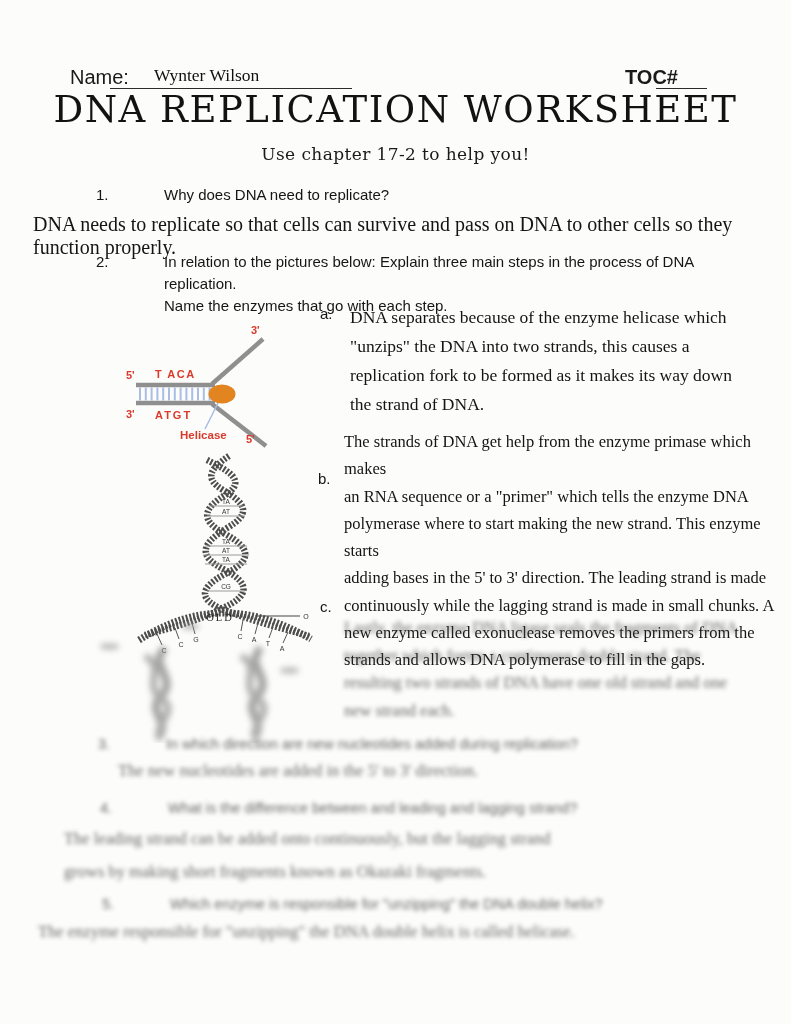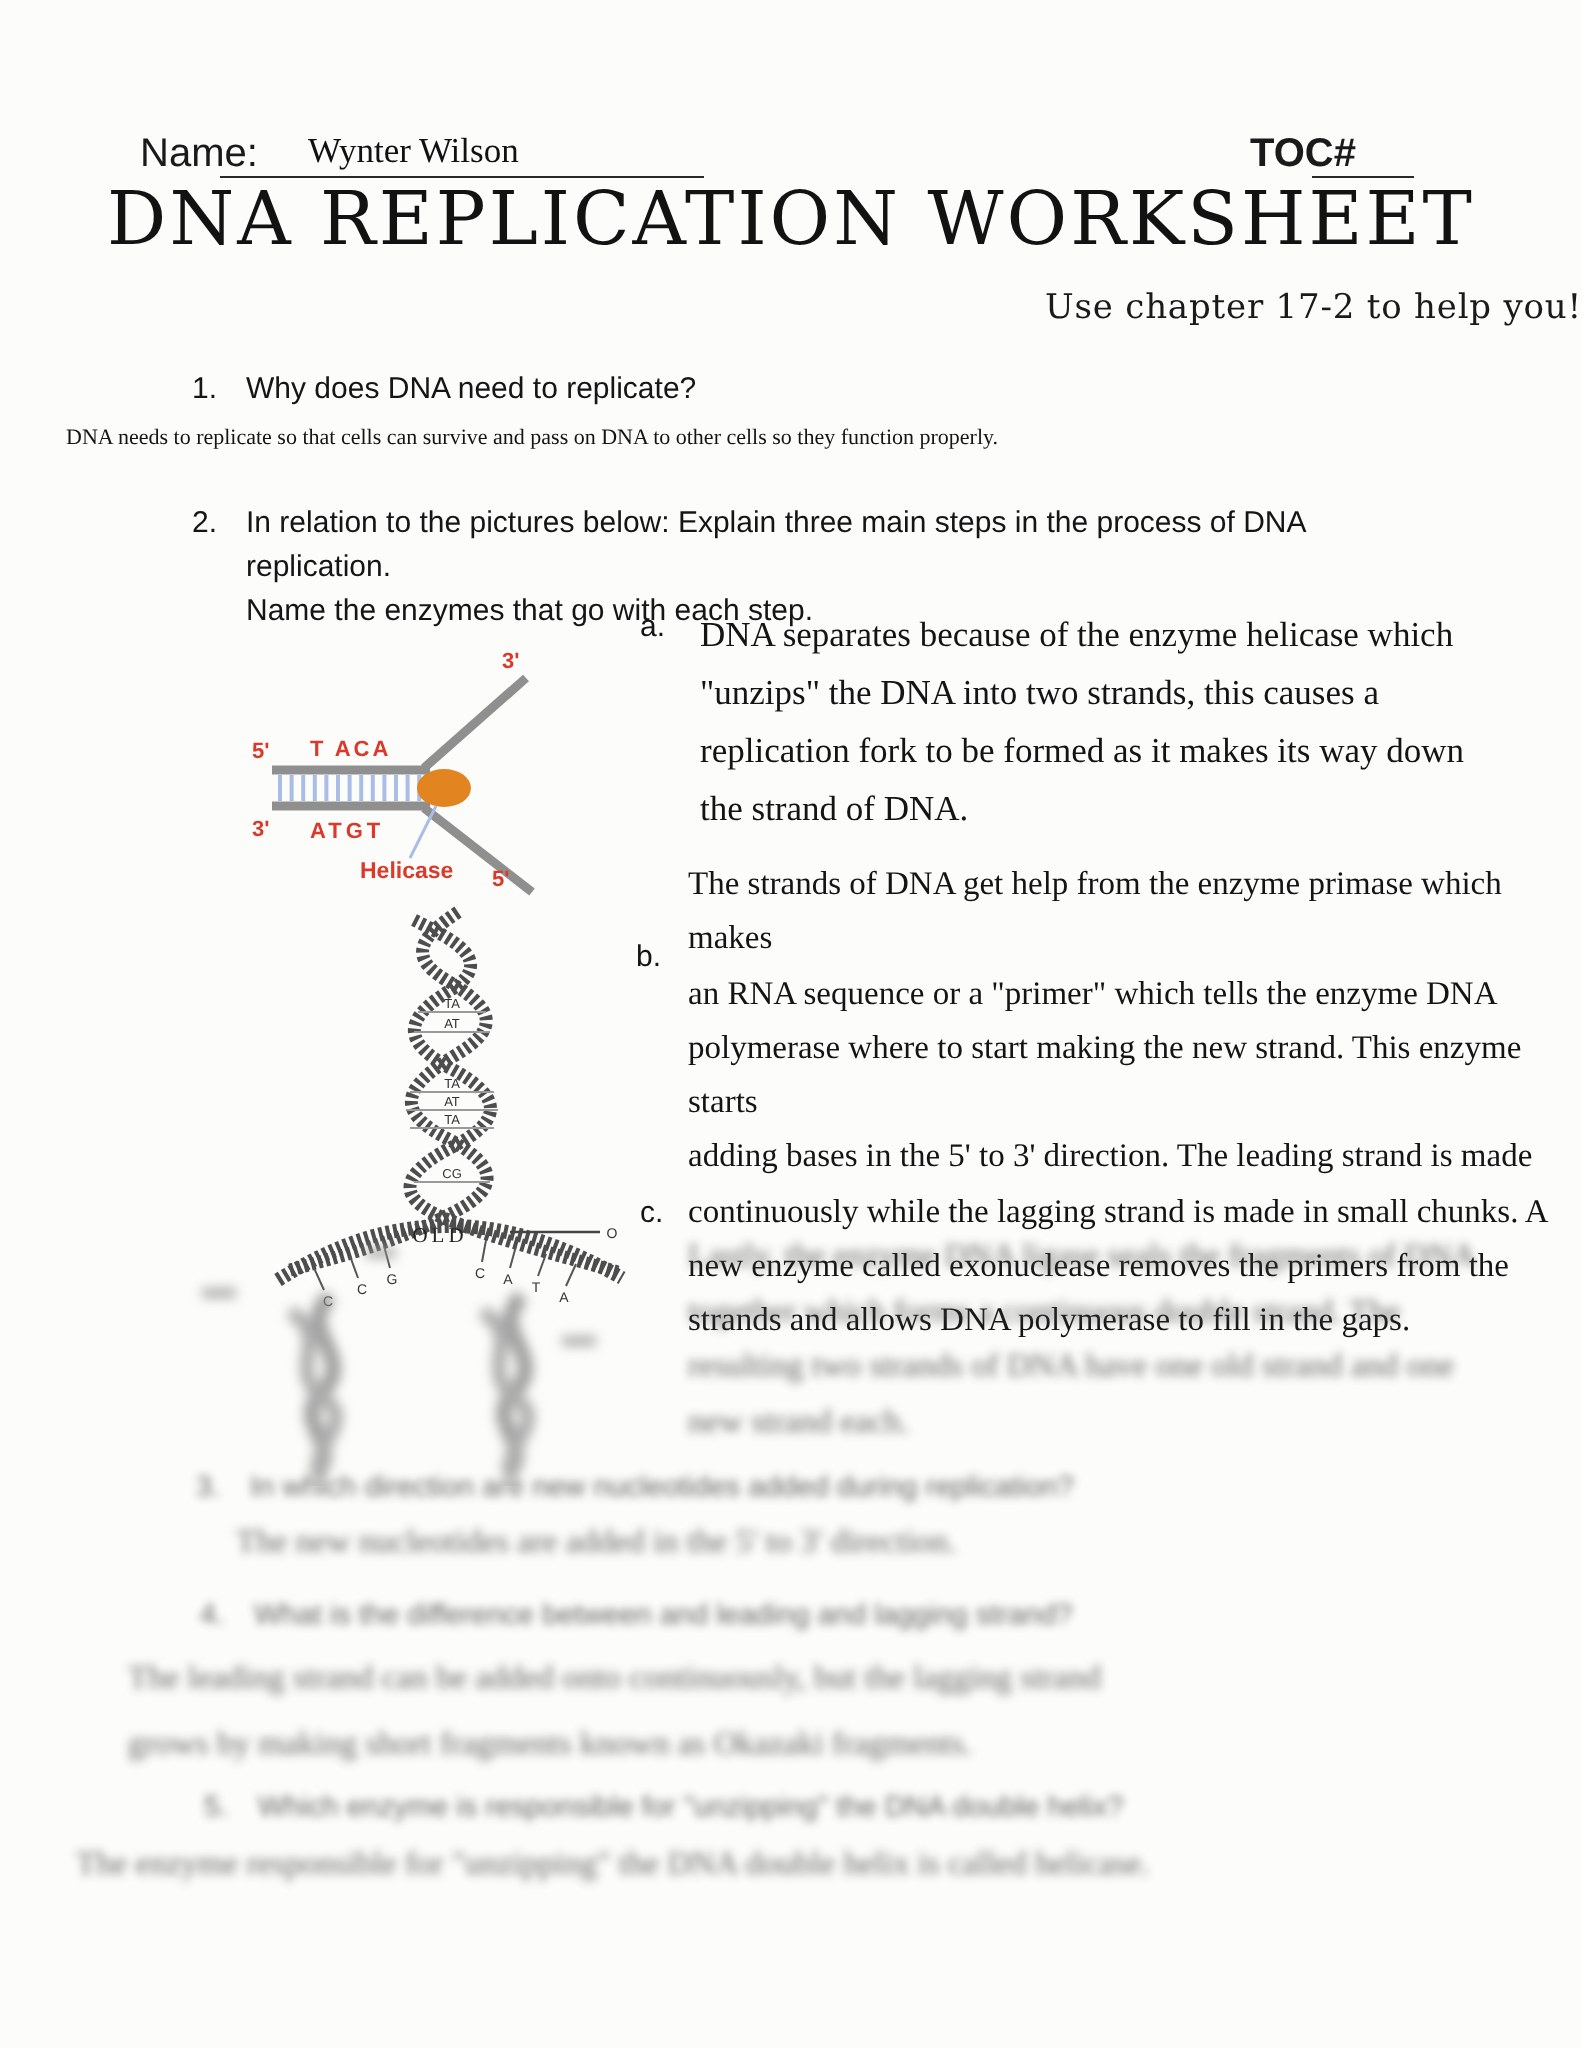--- a/index.html
+++ b/index.html
@@ -14,21 +14,21 @@
   .name-line{border-bottom:1.6px solid #2b2b2b;height:30px;}
   .name-value{font-family:"Liberation Serif",serif;font-size:17.5px;color:#111;}
   
   .title{width:791px;text-align:center;font-family:"DejaVu Serif",serif;
     font-size:37px;letter-spacing:1.5px;color:#121212;font-weight:500;}
   .subtitle{width:791px;text-align:center;font-family:"DejaVu Serif",serif;
     font-size:17px;color:#1a1a1a;letter-spacing:.4px;}
   
   .q{display:flex;gap:13px;font-size:15px;color:#151515;line-height:22px;}
   .qnum{min-width:14px;}
-  .qtext{white-space:pre-line;}
+  .qtext{white-space:pre-line;margin-left:41px;}
   
   .ans{font-family:"Liberation Serif",serif;color:#141414;}
   .ml{white-space:pre-line;}
   .step-label{font-size:15px;color:#151515;}
   .ans-a{font-size:17.5px;line-height:29px;width:440px;}
   .ans-b{font-size:16.5px;line-height:27.3px;width:450px;}
   
   .blur-txt{filter:blur(2.3px);color:#4c4c4c;opacity:.85;}
   .blur-q{filter:blur(2.2px);color:#4c4c4c;opacity:.85;}
   .ans-c{font-size:16.5px;line-height:27.5px;width:450px;}
@@ -51,27 +51,27 @@
 <div class="page">
 
   <span class="abs hdr-label" style="left:70px;top:66px;">Name:</span>
   <div class="abs name-line" style="left:110px;top:58px;width:242px;">
     <span class="name-value abs" style="left:44px;top:7px;">Wynter Wilson</span>
   </div>
   <span class="abs hdr-label" style="left:625px;top:66px;font-weight:bold;">TOC#</span>
   <div class="abs name-line" style="left:656px;top:58px;width:51px;"></div>
 
   <div class="abs title" style="top:88px;">DNA REPLICATION WORKSHEET</div>
-  <div class="abs subtitle" style="top:144px;text-align:right;">Use chapter 17-2 to help you!</div>
+  <div class="abs subtitle" style="top:144px;">Use chapter 17-2 to help you!</div>
 
   <div class="abs q" style="left:96px;top:184px;">
     <span class="qnum">1.</span>
     <span class="qtext">Why does DNA need to replicate?</span>
   </div>
-  <div class="abs ans" style="left:33px;top:213px;font-size:11px;width:745px;">DNA needs to replicate so that cells can survive and pass on DNA to other cells so they function properly.</div>
+  <div class="abs ans" style="left:33px;top:213px;font-size:20px;width:745px;">DNA needs to replicate so that cells can survive and pass on DNA to other cells so they function properly.</div>
 
   <div class="abs q" style="left:96px;top:251px;">
     <span class="qnum">2.</span>
     <span class="qtext ml" style="width:560px;">In relation to the pictures below: Explain three main steps in the process of DNA replication.
 Name the enzymes that go with each step.</span>
   </div>
 
   <svg class="abs" style="left:108px;top:300px;" width="175" height="155" viewBox="0 0 175 155">
     <line x1="28" y1="85" x2="107" y2="85" stroke="#8f8f8f" stroke-width="4.5"></line>
     <line x1="28" y1="103" x2="107" y2="103" stroke="#8f8f8f" stroke-width="4.5"></line>

